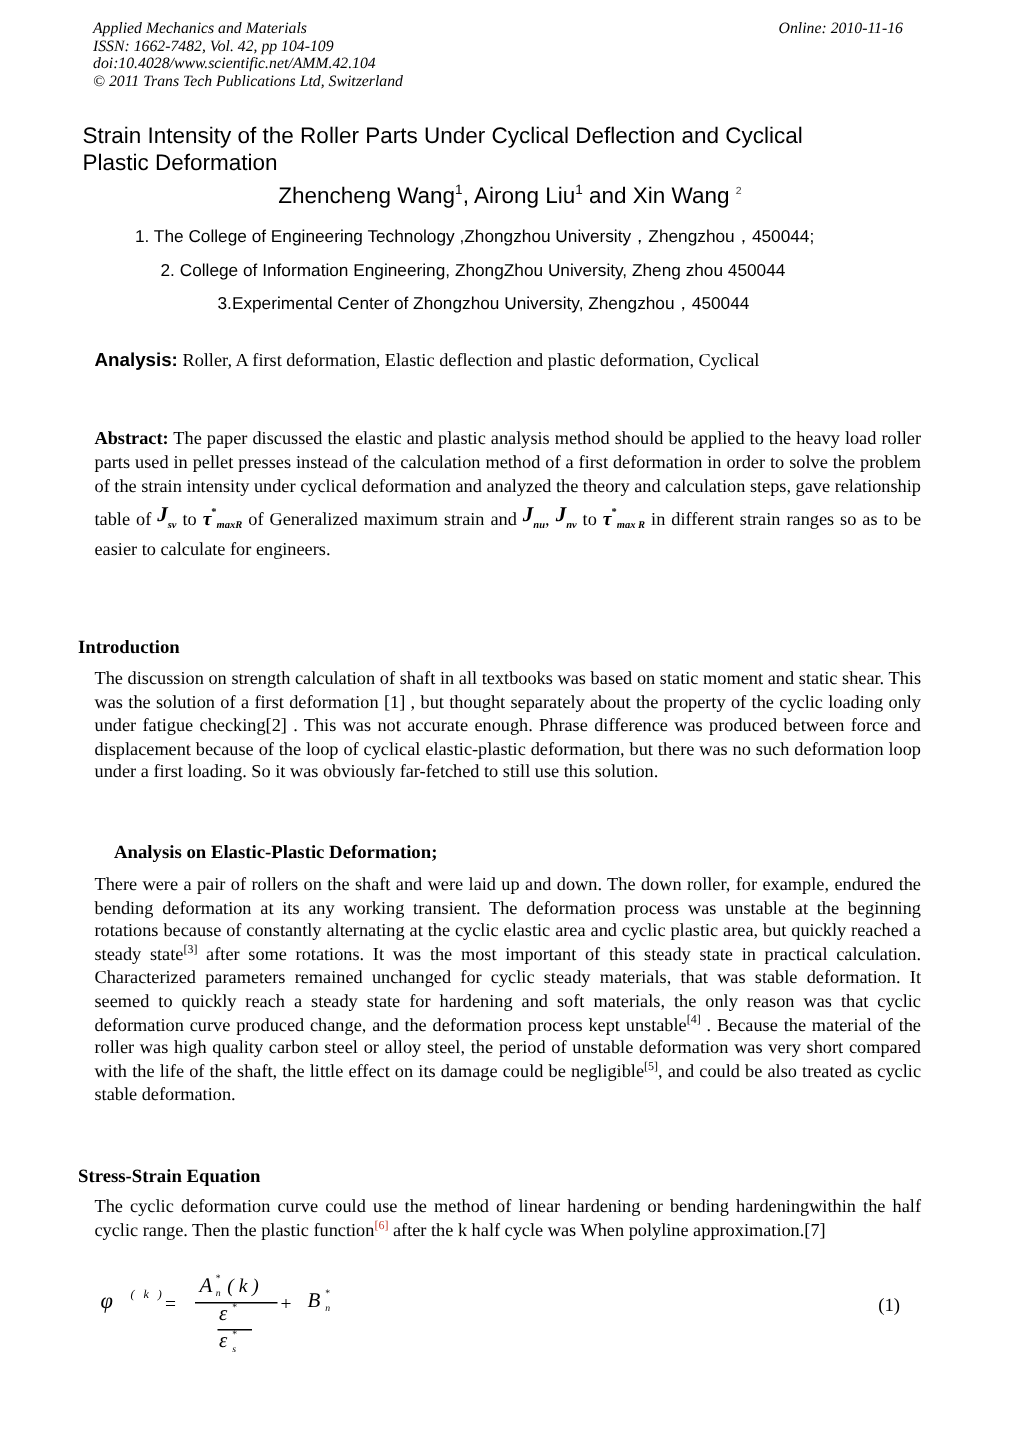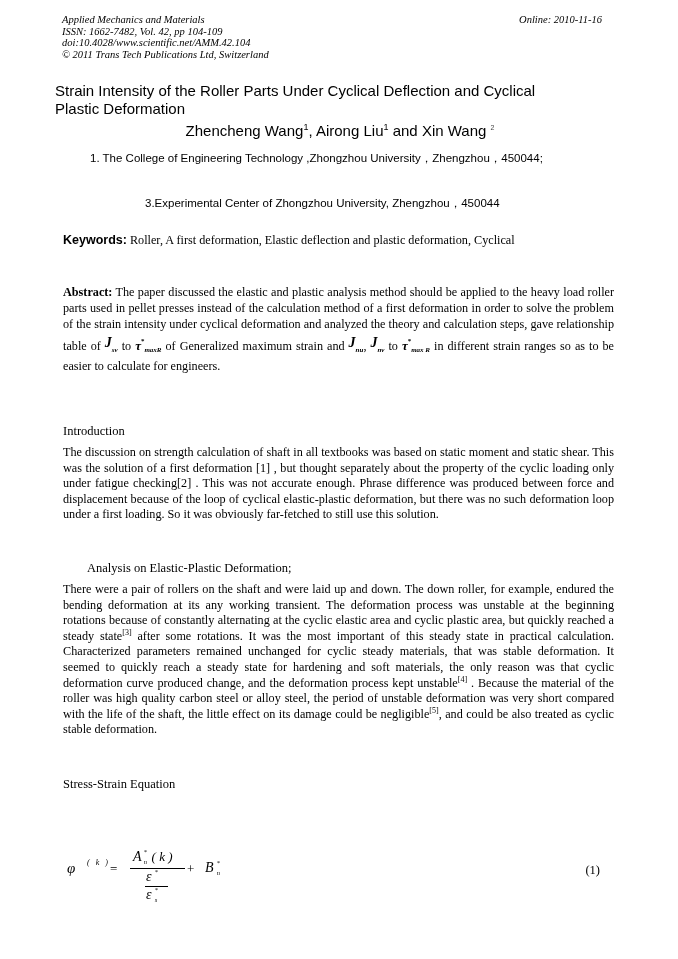--- a/index.html
+++ b/index.html
@@ -15,21 +15,21 @@
   .authors sup.small { font-size: 7px; color: #444; }
 
   .affil { position: absolute; font-family: "Liberation Sans", sans-serif; font-size: 11.5px; line-height: 14px; white-space: nowrap; }
 
   .block { position: absolute; left: 63px; width: 551px; font-family: "Liberation Serif", serif; font-size: 12.2px; line-height: 15.6px; text-align: justify; }
   .kw { position: absolute; left: 63px; width: 551px; top: 233px; font-family: "Liberation Serif", serif; font-size: 12.2px; line-height: 15.6px; }
   .kw-label { font-family: "Liberation Sans", sans-serif; font-weight: bold; font-size: 12.5px; }
   .kw-text { text-align: justify; }
   .kw-indent { padding-left: 68px; }
 
-  .heading { position: absolute; left: 63px; font-family: "Liberation Serif", serif; font-weight: normal; font-size: 12.5px; line-height: 15px; }
+  .heading { position: absolute; left: 52px; font-family: "Liberation Serif", serif; font-weight: bold; font-size: 12.5px; line-height: 15px; }
 
   .b { font-weight: bold; margin-top: 48px; }
   .ref sup, sup.ref { font-size: 8px; vertical-align: 5px; line-height: 0; }
   sup.ref-red { color: #c0392b; }
 
   .math { font-family: "Liberation Serif", serif; font-style: italic; font-weight: bold; }
   .msub { font-size: 7px; font-style: italic; vertical-align: -2px; }
   .mstar { font-size: 7px; vertical-align: 7px; font-style: normal; }
   .jsym { font-size: 14px; display: inline-block; transform: translateY(-3px); }
   .tausym { position: relative; display: inline-block; font-size: 13px; }
@@ -64,42 +64,46 @@
   <div class="title">
     <div>Strain Intensity of the Roller Parts Under Cyclical Deflection and Cyclical</div>
     <div>Plastic Deformation</div>
   </div>
 
   <div class="authors">
     <span>Zhencheng Wang</span><sup>1</sup><span>, </span><span>Airong Liu</span><sup>1</sup><span> and </span><span>Xin Wang</span> <sup class="small">2</sup>
   </div>
 
   <div class="affil" style="left:90px; top:151px;">1.  The College of Engineering Technology ,Zhongzhou University，Zhengzhou，450044;</div>
+  <div class="affil" style="left:107px; top:174px;">2.  College of Information Engineering, ZhongZhou University, Zheng zhou 450044</div>
   <div class="affil" style="left:145px; top:196px;">3.Experimental Center of Zhongzhou University, Zhengzhou，450044</div>
 
   <div class="kw">
     <div class="kw-text">
-      <span class="kw-label">Keywords:</span>
+      <span class="kw-label">Analysis:</span>
       <span>Roller, A first deformation, Elastic deflection and plastic deformation, Cyclical</span>
     </div>
   </div>
 
   <div class="block" style="top:284px; line-height:16.2px;">
     <span class="b">Abstract:</span><span> The paper discussed the elastic and plastic analysis method should be applied to the heavy load roller parts used in pellet presses instead of the calculation method of a first deformation in order to solve the problem of the strain intensity under cyclical deformation and analyzed the theory and calculation steps, gave relationship table of </span><span class="math"><span class="jsym">J</span><span class="msub">sv</span></span><span> to </span><span class="math tausym"><span>τ</span><span class="mstar">*</span><span class="msub">maxR</span></span><span> of Generalized maximum strain and </span><span class="math"><span class="jsym">J</span><span class="msub">nu</span></span><span>, </span><span class="math"><span class="jsym">J</span><span class="msub">nv</span></span><span> to </span><span class="math tausym"><span>τ</span><span class="mstar">*</span><span class="msub">max R</span></span><span> in different strain ranges so as to be easier to calculate for engineers.</span>
   </div>
 
   <div class="heading" style="top:424px;">Introduction</div>
   <div class="block" style="top:445px;">The discussion on strength calculation of shaft in all textbooks was based on static moment and static shear. This was the solution of a first deformation [1] , but thought separately about the property of the cyclic loading only under fatigue checking[2] . This was not accurate enough. Phrase difference was produced between force and displacement because of the loop of cyclical elastic-plastic deformation, but there was no such deformation loop under a first loading. So it was obviously far-fetched to still use this solution.</div>
 
   <div class="heading" style="top:561px;margin-left:24px;">Analysis on Elastic-Plastic Deformation;</div>
   <div class="block" style="top:582px;">
     <span>There were a pair of rollers on the shaft and were laid up and down. The down roller, for example, endured the bending deformation at its any working transient. The deformation process was unstable at the beginning rotations because of constantly alternating at the cyclic elastic area and cyclic plastic area, but quickly reached a steady state</span><sup class="ref">[3]</sup><span> after some rotations. It was the most important of this steady state in practical calculation. Characterized parameters remained unchanged for cyclic steady materials, that was stable deformation. It seemed to quickly reach a steady state for hardening and soft materials, the only reason was that cyclic deformation curve produced change, and the deformation process kept unstable</span><sup class="ref">[4]</sup><span> . Because the material of the roller was high quality carbon steel or alloy steel, the period of unstable deformation was very short compared with the life of the shaft, the little effect on its damage could be negligible</span><sup class="ref">[5]</sup><span>, and could be also treated as cyclic stable deformation.</span>
   </div>
 
   <div class="heading" style="top:777px;">Stress-Strain Equation</div>
+  <div class="block" style="top:797px;">
+    <span>The cyclic deformation curve could use the method of linear hardening or bending hardeningwithin the half cyclic range. Then the plastic function</span><sup class="ref ref-red">[6]</sup><span> after the k half cycle was When polyline approximation.[7]</span>
+  </div>
 
   <div class="eq">
     <span class="phi">φ</span>
     <span class="phi-sup">( k )</span>
     <span class="eqsign">=</span>
     <span class="frac-num"><span>A</span><span class="tiny" style="position:relative; top:-7px; left:2px;">*</span><span class="tiny" style="position:relative; top:3px; left:-1px;">n</span>&nbsp;<span style="font-size:13px;">( k )</span></span>
     <span class="frac-line"></span>
     <span class="inner-num"><span>ε</span><span class="tiny" style="position:relative; top:-7px; left:3px;">*</span></span>
     <span class="inner-line"></span>
     <span class="inner-den"><span>ε</span><span class="tiny" style="position:relative; top:-7px; left:3px;">*</span><span class="tiny" style="position:relative; top:3px; left:0px;">s</span></span>

